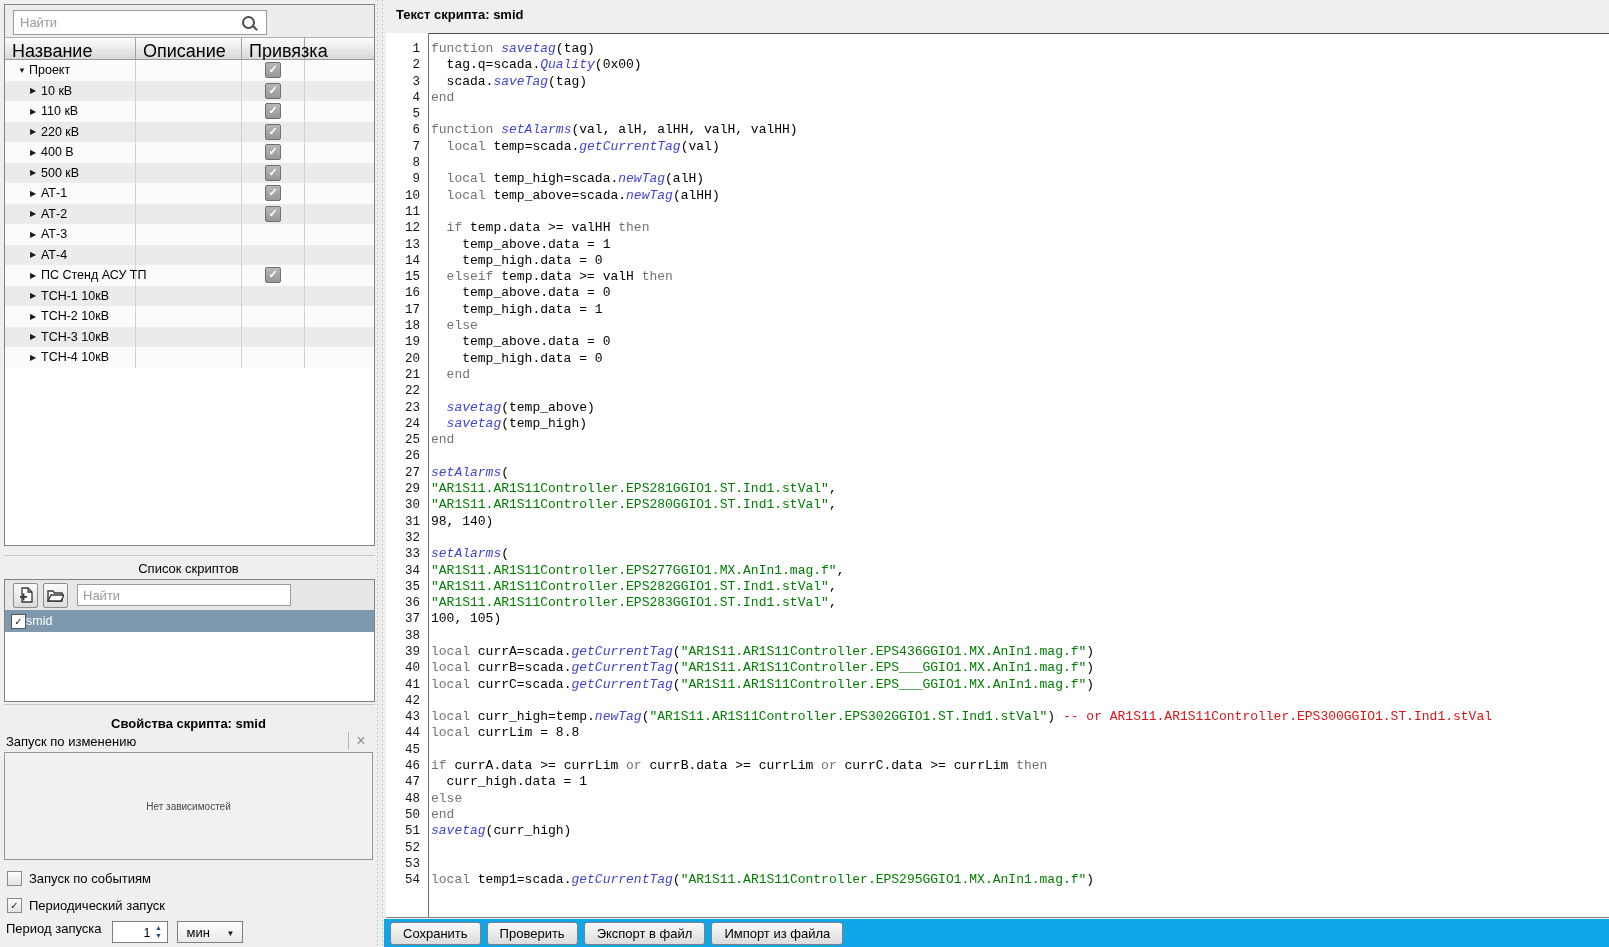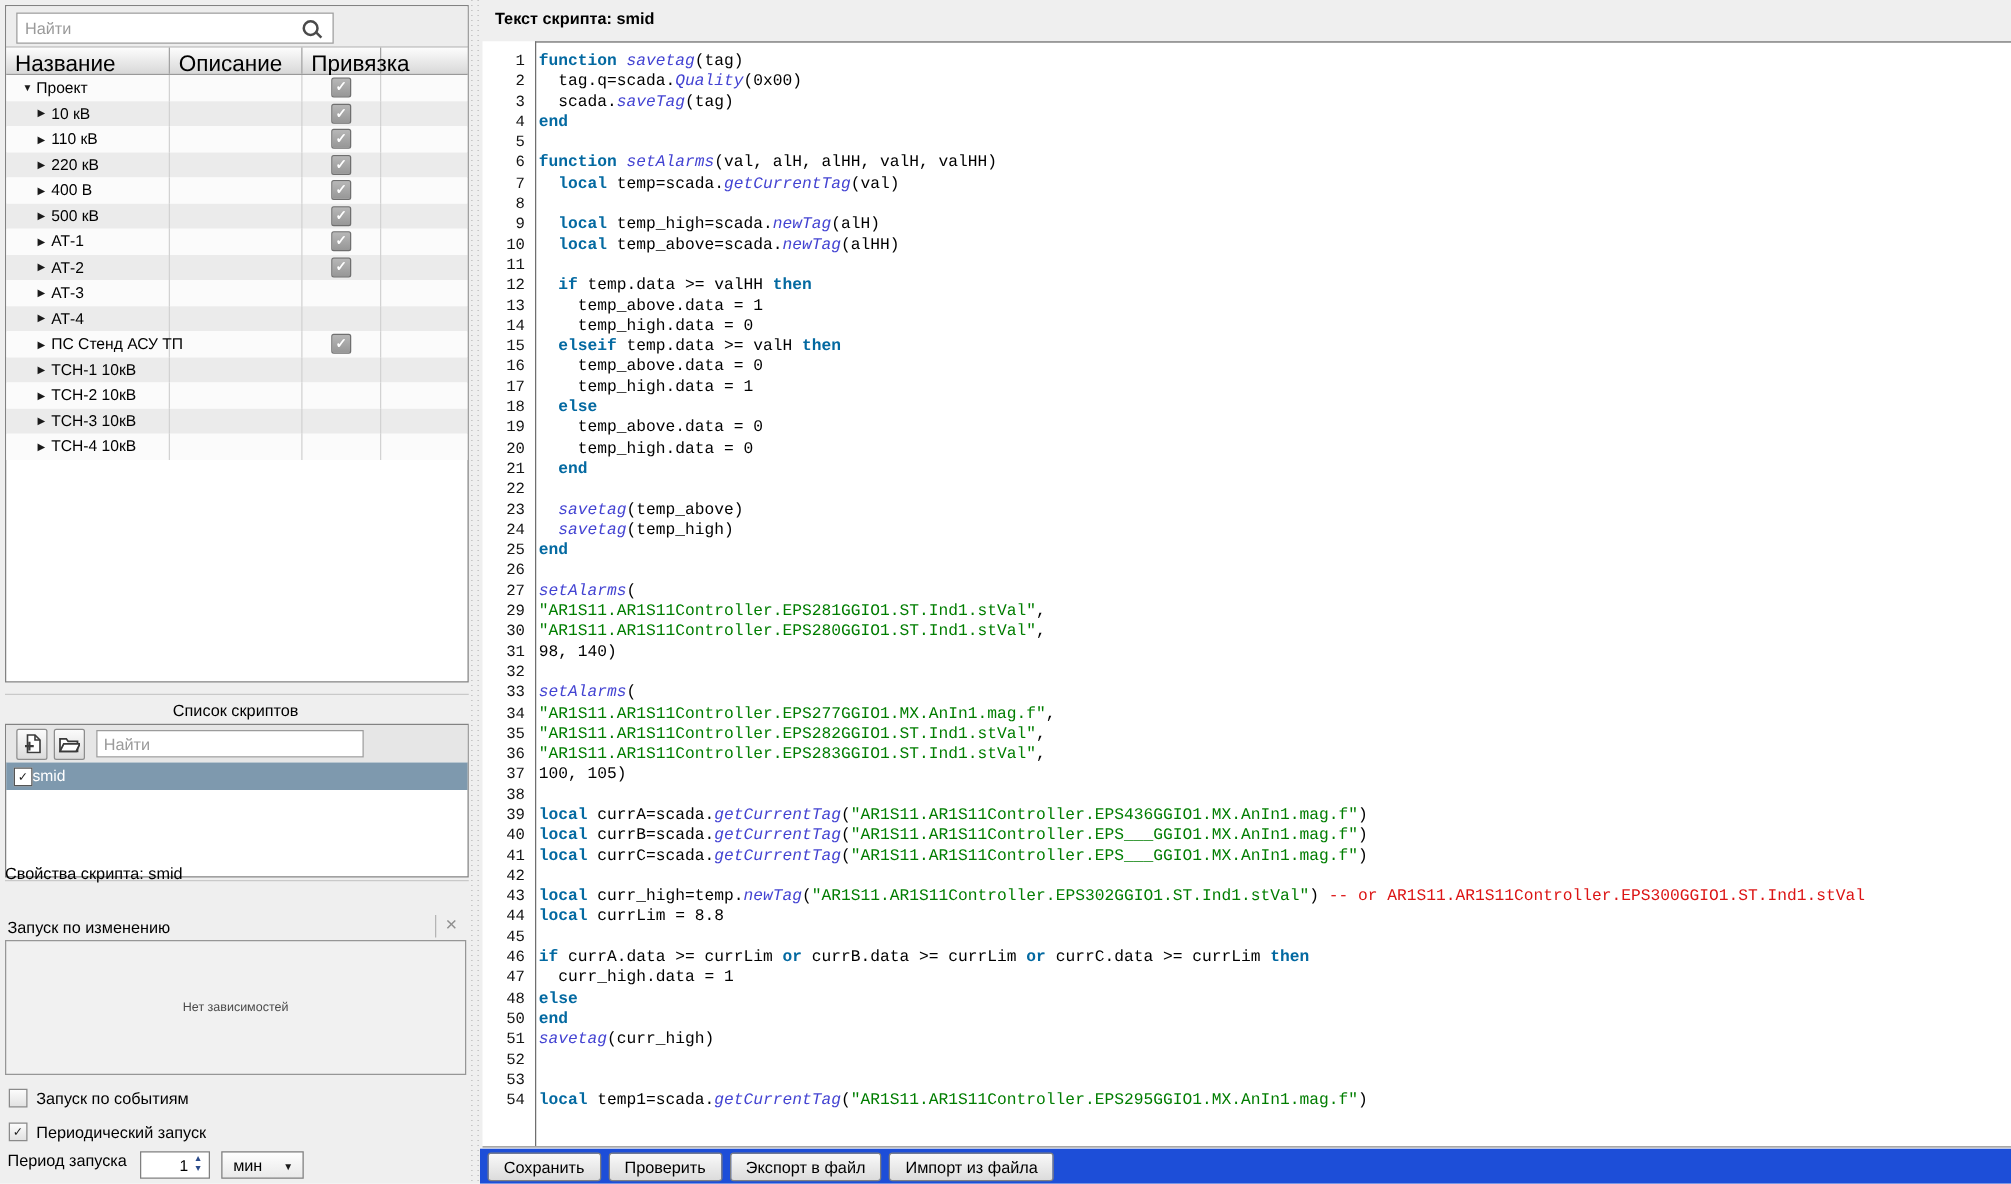--- a/index.html
+++ b/index.html
@@ -44,21 +44,21 @@
             display:flex;align-items:center;justify-content:center;margin-right:5px;padding:0}
   .s-search{width:202px;height:20px;border:1px solid #9b9b9b;margin-left:4px;padding:0 5px;
             font-family:"Liberation Sans",sans-serif;font-size:13px}
   .s-search::placeholder{color:#9a9a9a}
   .script-row{height:22px;display:flex;align-items:center;color:#fff;background:#7e99ae}
   .cbw{width:13px;height:13px;background:#fff;border:1px solid #555;margin-left:6px;text-align:center;line-height:12px;flex:none}
   .cbw .ck2{color:#1d1d1d;font-size:10px}
   .script-name{}
 
   
-  .props-title{position:absolute;top:687px;left:0;width:369px;text-align:left;font-weight:normal;font-size:13px}
+  .props-title{position:absolute;top:712px;left:0;width:369px;text-align:center;font-weight:bold;font-size:13px}
   .runchange{position:absolute;top:727px;left:0;width:369px;height:20px;display:flex;align-items:center}
   .runchange .lbl{flex:1;padding-left:2px;font-size:13px}
   .vdiv{width:1px;height:18px;background:#b5b5b5}
   .xbtn{width:24px;text-align:center;color:#8f8f8f;font-size:16px;line-height:18px}
   .deps-box{position:absolute;top:748px;left:0;width:367px;height:106px;border:1px solid #969696;background:#f1f1f1;
             display:flex;align-items:center;justify-content:center;color:#4a4a4a;font-size:10px}
   .chk-row{position:absolute;left:3px;height:16px;display:flex;align-items:center;font-size:13px}
   .cb{width:13px;height:13px;border:1px solid #8a8a8a;background:linear-gradient(#fcfcfc,#e2e2e2);
       margin-right:7px;text-align:center;line-height:12px;flex:none}
   .cb .ck2{color:#1d1d1d;font-size:10px}
@@ -81,28 +81,28 @@
   
   .editor-title{position:absolute;left:396px;top:7px;font-weight:bold;font-size:13px}
   .editor{position:absolute;left:386px;top:33px;right:0;bottom:29px;background:#fff;overflow:hidden;border-bottom:1px solid #8a8a8a}
   .editor .topline{position:absolute;left:42px;top:0;right:0;height:1px;background:#4e4e4e}
   .editor .vline{position:absolute;left:42px;top:0;bottom:0;width:1px;background:#6f6f6f}
   .code{position:absolute;left:0;top:0;right:0;bottom:0;padding-top:8px;
         font-family:"Liberation Mono",monospace;font-size:13px;line-height:16.3px}
   .cline{display:flex}
   .ln{width:38px;padding-right:4px;box-sizing:border-box;text-align:right;color:#141414;font-size:12.5px;flex:none}
   .lt{padding-left:7px;white-space:pre}
-  .kw{color:#0369a1;font-weight:bold}
+  .kw{color:#737373;font-weight:normal}
   .fn{color:#4343d2;font-style:italic}
   .st{color:#007d00}
   .cm{color:#dc1414}
   .pl{color:#000}
 
   
-  .footer{position:absolute;left:384px;right:0;bottom:0;height:28px;background:#1d4ed8;display:flex;align-items:center;padding-left:6px}
+  .footer{position:absolute;left:384px;right:0;bottom:0;height:28px;background:#0ea5e9;display:flex;align-items:center;padding-left:6px}
   .fbtn{height:23px;padding:0 12px;border:1px solid #7f7f7f;border-radius:3px;background:linear-gradient(#f9f9f9,#dcdcdc);
         font-family:"Liberation Sans",sans-serif;font-size:13px;margin-right:6px}
 </style>
 </head>
 <body>
 
 <div class="left">
 
   <div class="device-box">
     <div class="search-strip">

